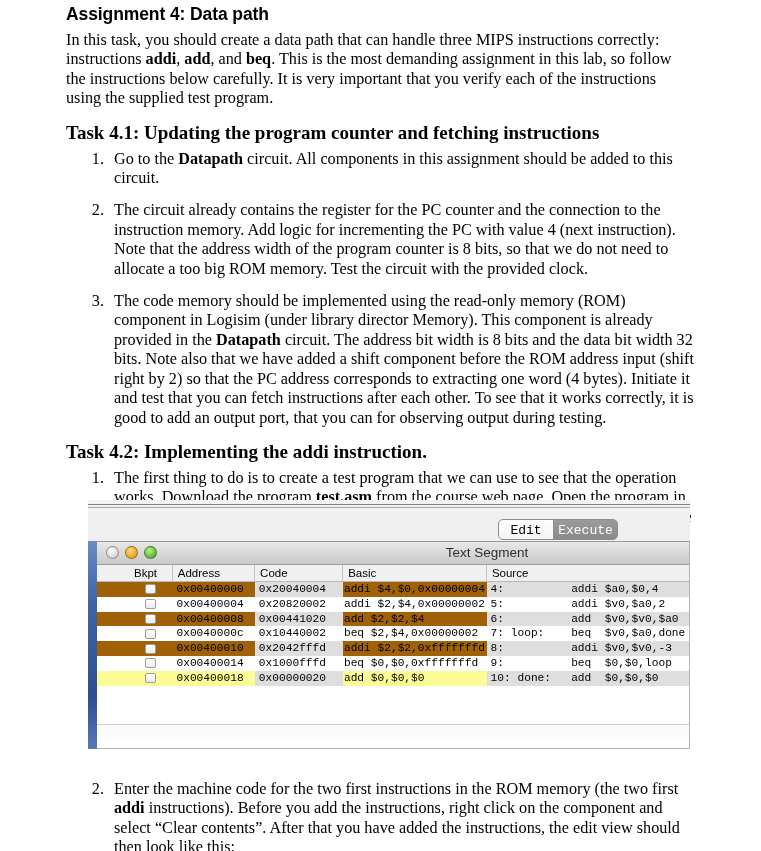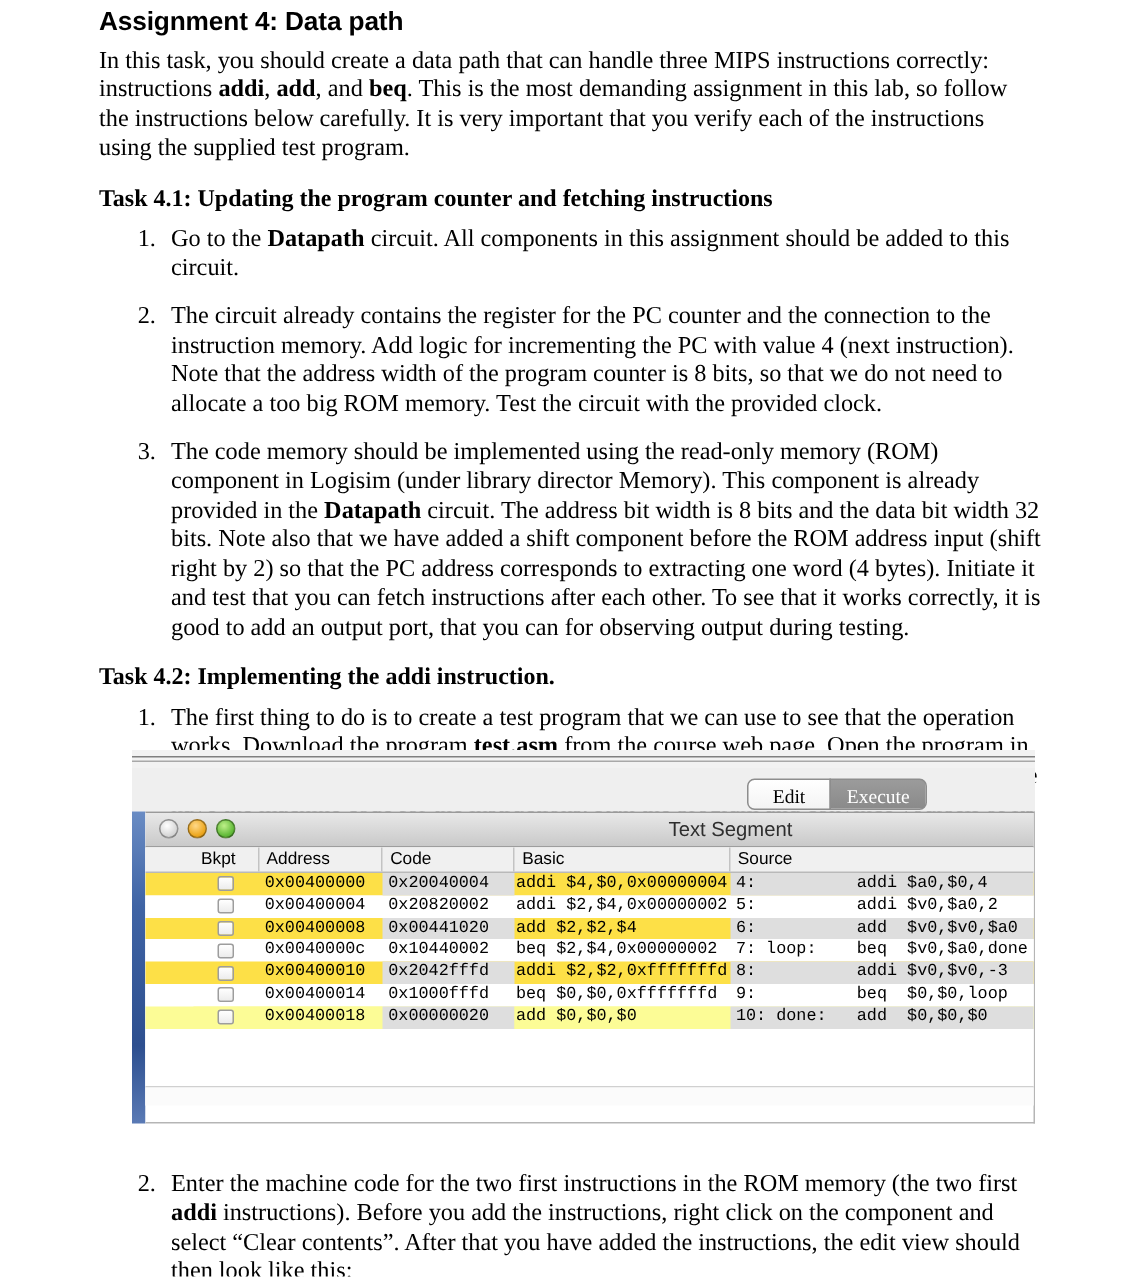--- a/index.html
+++ b/index.html
@@ -43,21 +43,21 @@
 
   p.body-par {
     font-size: 16.2px;
     line-height: 19.4px;
     margin: 4px 0 0 0;
     text-align: left;
   }
 
   h2.task-title {
     font-family: "Liberation Serif", serif;
-    font-size: 16px;
+    font-size: 19px;
     font-weight: bold;
     margin: 14px 0 0 0;
     line-height: 19px;
   }
 
   ol.task-list {
     margin: 8px 0 0 0;
     padding-left: 42px;
     list-style: decimal;
   }
@@ -104,21 +104,21 @@
     width: 602px;
     height: 29px;
     background: #efefef;
   }
 
   .tab {
     position: absolute;
     top: 7px;
     height: 21px;
     line-height: 21px;
-    font-family: Liberation Serif, serif;
+    font-family: Liberation Mono, monospace;
     font-size: 13px;
     text-align: center;
     border: 1px solid #8d8d8d;
     box-sizing: border-box;
   }
   .tab-edit {
     left: 410px;
     width: 56px;
     background: linear-gradient(#ffffff, #f4f4f4);
     color: #000000;
@@ -219,21 +219,21 @@
 
   .trow {
     display: flex;
     height: 14.8px;
     font-family: "Liberation Mono", monospace;
     font-size: 11.2px;
     color: #000;
     align-items: center;
   }
   .trow.odd  { background: #ffffff; }
-  .trow.even { background: #fde047; }
+  .trow.even { background: #a16207; }
   .trow.hl   { background: #fcfc96; }
   .trow.hl .cell { background: #fcfc96; }
 
   .cell {
     box-sizing: border-box;
     white-space: pre;
     overflow: hidden;
     line-height: 14.8px;
     height: 14.8px;
   }

